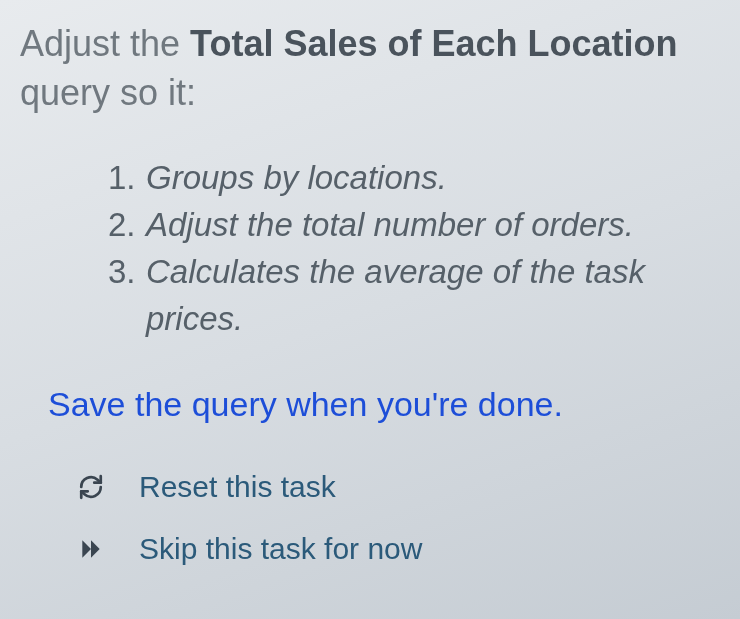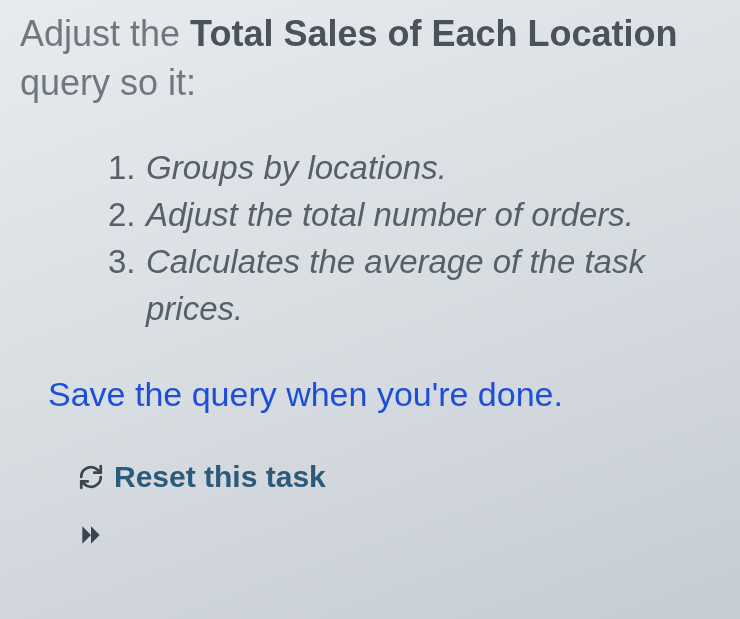--- a/index.html
+++ b/index.html
@@ -15,20 +15,21 @@
       padding: 10px 30px 0 20px;
       color: #4a5560;
       overflow: hidden;
     }
     .intro {
       font-size: 36px;
       line-height: 1.35;
       color: #70787f;
       margin-bottom: 38px;
       font-weight: 400;
+      margin-top: 10px;
     }
     .intro .bold {
       color: #4a535c;
       font-weight: 600;
     }
     .list {
       padding-left: 88px;
       margin-bottom: 42px;
     }
     .list-item {
@@ -53,24 +54,24 @@
       padding-left: 28px;
       margin-bottom: 46px;
       font-weight: 400;
     }
     .actions {
       padding-left: 56px;
     }
     .action-link {
       display: flex;
       align-items: center;
-      gap: 8px;
+      gap: 33px;
       font-size: 30px;
       color: #2b5a7a;
-      font-weight: 700;
+      font-weight: 400;
       cursor: pointer;
       margin-bottom: 28px;
     }
     .action-link .icon {
       width: 30px;
       display: inline-flex;
       justify-content: center;
       color: #3a4550;
     }
     .action-link .icon svg {
@@ -114,14 +115,15 @@
     </span>
     <span>Reset this task</span>
   </div>
   <div class="action-link">
     <span class="icon">
       <svg viewBox="0 0 24 24" fill="currentColor">
         <polygon points="4,4 12,12 4,20"></polygon>
         <polygon points="12,4 20,12 12,20"></polygon>
       </svg>
     </span>
+    <span>Skip this task for now</span>
   </div>
 </div>
 
 </body></html>

